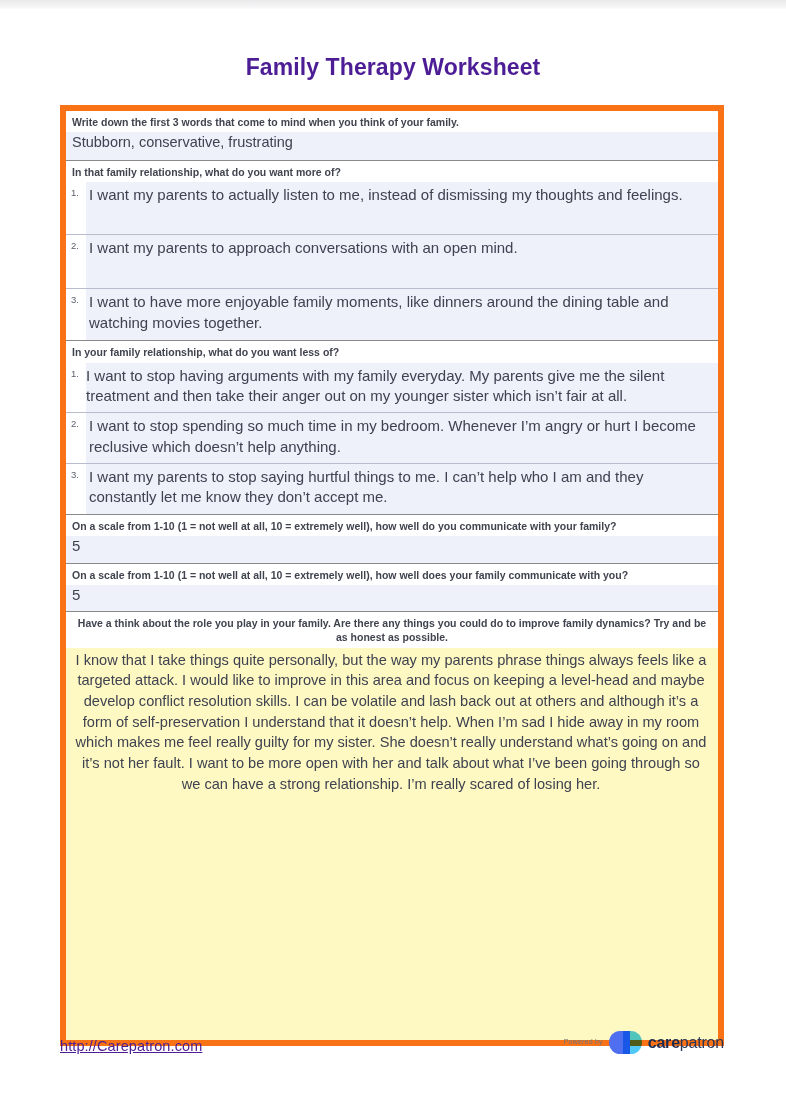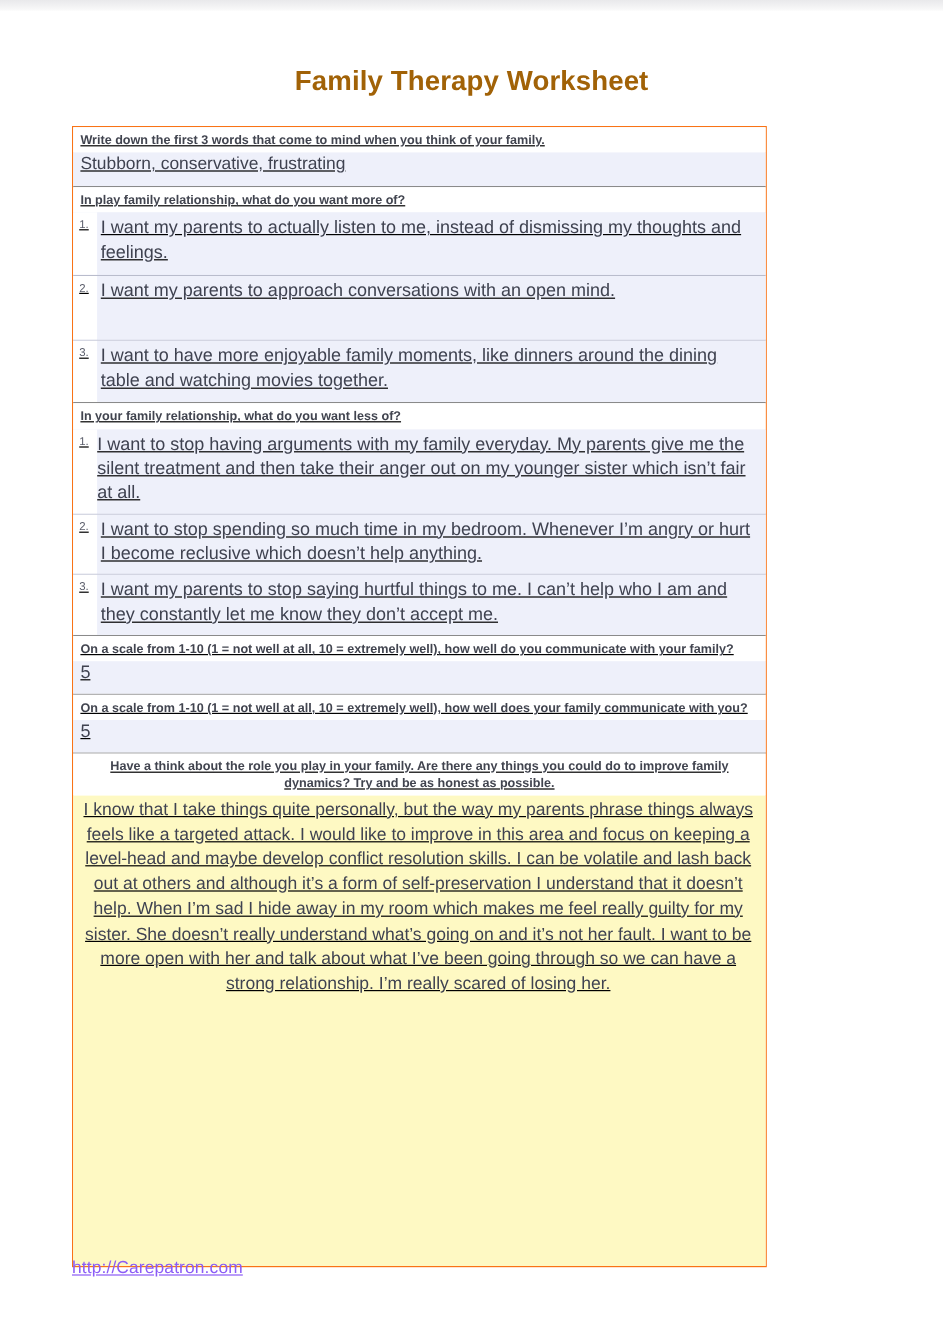--- a/index.html
+++ b/index.html
@@ -25,35 +25,34 @@
     position: absolute;
     top: 9px; left: 0;
     width: 786px;
     height: 1105px;
     background: #ffffff;
   }
   .doc-title {
     text-align: center;
     font-size: 23px;
     font-weight: bold;
-    color: #a16207;
+    color: #4c1d95;
     letter-spacing: 0.1px;
     margin: 0;
     padding-top: 45px;
     padding-bottom: 0;
   }
   .sheet {
     position: absolute;
     left: 60px;
     top: 96px;
-    width: 579px;
-    border: 1px solid #f97316;
-    box-sizing: border-box;
-    background: #ffffff;
-    text-decoration: underline;
+    width: 664px;
+    border: 6px solid #f97316;
+    box-sizing: border-box;
+    background: #ffffff;
   }
   .block {
     border-bottom: 1px solid #8a8a8a;
   }
   .block:last-child { border-bottom: none; text-align: center; }
 
   .qlabel {
     background: #ffffff;
     font-size: 10.5px;
     font-weight: bold;
@@ -123,23 +122,23 @@
   .footer {
     position: absolute;
     left: 60px;
     top: 1022px;
     width: 664px;
     height: 40px;
   }
   .footer-url {
     position: absolute;
     left: 0;
-    top: 18px;
+    top: 7px;
     font-size: 14.5px;
-    color: #8b5cf6;
+    color: #4c1d95;
     letter-spacing: 0.1px;
   }
   .brand {
     position: absolute;
     right: 0;
     top: 0;
     display: flex;
     align-items: center;
     gap: 6px;
   }
@@ -191,21 +190,21 @@
   <h1 class="doc-title">Family Therapy Worksheet</h1>
 
   <div class="sheet">
 
     <div class="block">
       <div class="qlabel">Write down the first 3 words that come to mind when you think of your family.</div>
       <div class="answer-full ans-min-1">Stubborn, conservative, frustrating</div>
     </div>
 
     <div class="block">
-      <div class="qlabel">In play family relationship, what do you want more of?</div>
+      <div class="qlabel">In that family relationship, what do you want more of?</div>
       <div class="nrow h-more-1">
         <div class="ngutter">1.</div>
         <div class="ntext">I want my parents to actually listen to me, instead of dismissing my thoughts and feelings.</div>
       </div>
       <div class="nrow h-more-2">
         <div class="ngutter">2.</div>
         <div class="ntext">I want my parents to approach conversations with an open mind.</div>
       </div>
       <div class="nrow h-more-3">
         <div class="ngutter">3.</div>
@@ -241,15 +240,23 @@
 
     <div class="block">
       <div class="qlabel">Have a think about the role you play in your family. Are there any things you could do to improve family dynamics? Try and be as honest as possible.</div>
       <div class="reflect-answer">I know that I take things quite personally, but the way my parents phrase things always feels like a targeted attack. I would like to improve in this area and focus on keeping a level-head and maybe develop conflict resolution skills. I can be volatile and lash back out at others and although it’s a form of self-preservation I understand that it doesn’t help. When I’m sad I hide away in my room which makes me feel really guilty for my sister. She doesn’t really understand what’s going on and it’s not her fault. I want to be more open with her and talk about what I’ve been going through so we can have a strong relationship. I’m really scared of losing her.</div>
     </div>
 
   </div>
 
   <div class="footer">
     <a class="footer-url" href="#">http://Carepatron.com</a>
+    <div class="brand">
+      <div class="powered">Powered by</div>
+      <div class="logo-mark">
+        <div class="logo-left"></div>
+        <div class="logo-right"></div>
+      </div>
+      <div class="logo-text"><b>care</b><span>patron</span></div>
+    </div>
   </div>
 
 </div>
 
 </body></html>

